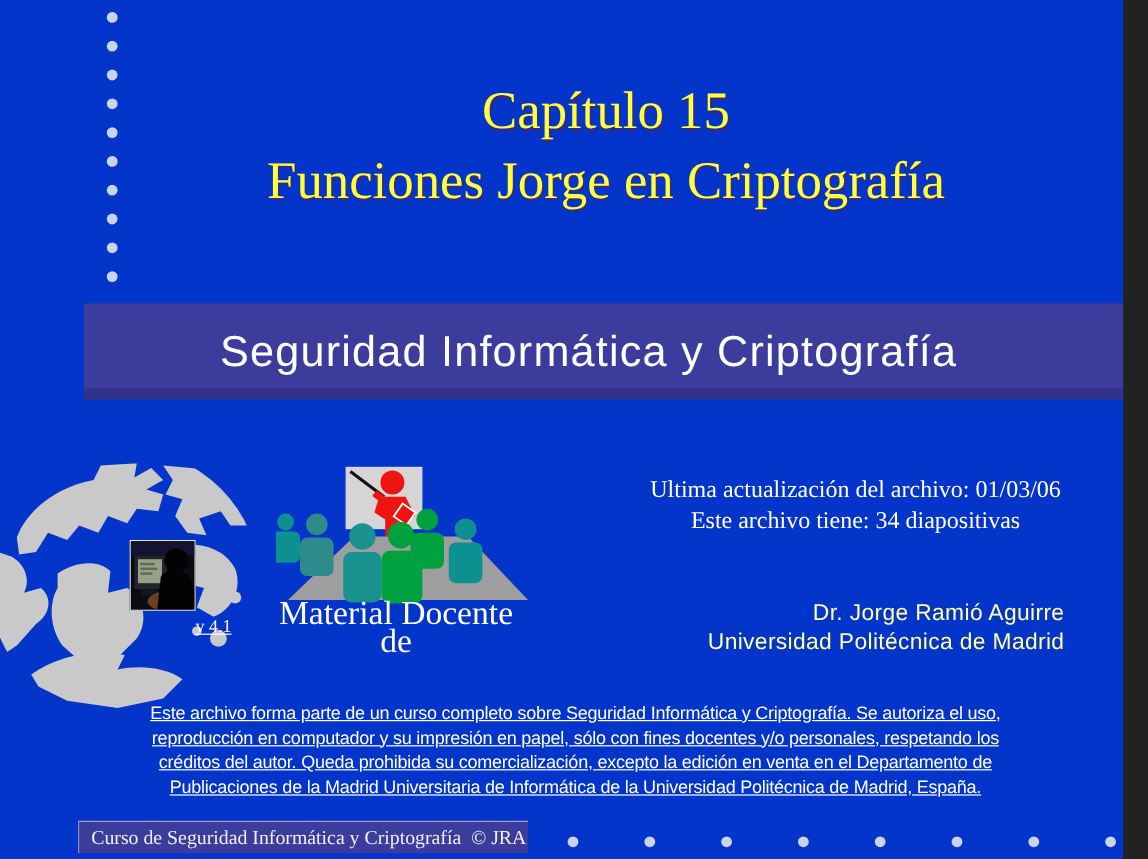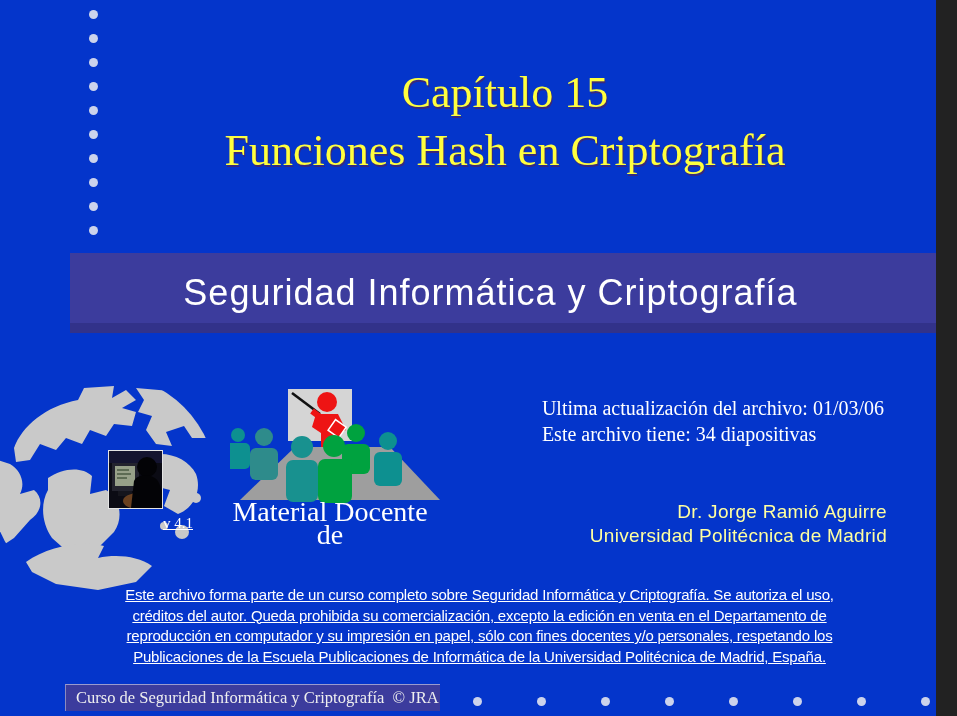--- a/index.html
+++ b/index.html
@@ -47,21 +47,21 @@
   }
   
   .classroom{position:absolute; left:230px; top:385px;}
   .material{
     position:absolute; left:225px; top:500px; width:210px; text-align:center;
     color:var(--white); font-family:"Liberation Serif", serif;
     font-size:28px; line-height:23px;
   }
   
   .file-info{
-    position:absolute; right:52px; top:395px; text-align:left;
+    position:absolute; right:52px; top:395px; text-align:center;
     color:var(--white); font-family:"Liberation Serif", serif;
     font-size:20px; line-height:26px;
   }
   
   .author{
     position:absolute; right:49px; top:500px; text-align:right;
     color:var(--author); font-size:19px; line-height:24px; letter-spacing:.3px;
   }
   
   .license{
@@ -95,21 +95,21 @@
       <span class="dot"></span>
       <span class="dot"></span>
       <span class="dot"></span>
       <span class="dot"></span>
       <span class="dot"></span>
       <span class="dot"></span>
     </div>
 
   <div class="title-block">
     <div>Capítulo 15</div>
-    <div>Funciones Hash en Criptografía</div>
+    <div>Funciones Jorge en Criptografía</div>
   </div>
 
   <div class="banner">
     <span class="banner-text">Seguridad Informática y Criptografía</span>
   </div>
 
   <svg class="globe" width="232" height="210" viewBox="0 0 232 210">
     <defs>
       <clipPath id="gclip">
           <circle cx="118" cy="101" r="113"></circle>
@@ -188,23 +188,23 @@
     <div>Este archivo tiene: 34 diapositivas</div>
   </div>
 
   <div class="author">
     <div>Dr. Jorge Ramió Aguirre</div>
     <div>Universidad Politécnica de Madrid</div>
   </div>
 
   <div class="license">
     <div>Este archivo forma parte de un curso completo sobre Seguridad Informática y Criptografía. Se autoriza el uso,</div>
+    <div>reproducción en computador y su impresión en papel, sólo con fines docentes y/o personales, respetando los</div>
     <div>créditos del autor. Queda prohibida su comercialización, excepto la edición en venta en el Departamento de</div>
-    <div>reproducción en computador y su impresión en papel, sólo con fines docentes y/o personales, respetando los</div>
-    <div>Publicaciones de la Escuela Publicaciones de Informática de la Universidad Politécnica de Madrid, España.</div>
+    <div>Publicaciones de la Madrid Universitaria de Informática de la Universidad Politécnica de Madrid, España.</div>
   </div>
 
   <div class="footer-bar">
     <span class="footer-text">Curso de Seguridad Informática y Criptografía  © JRA</span>
   </div>
 
   <div class="dots-row">
       <span class="dot"></span>
       <span class="dot"></span>
       <span class="dot"></span>

